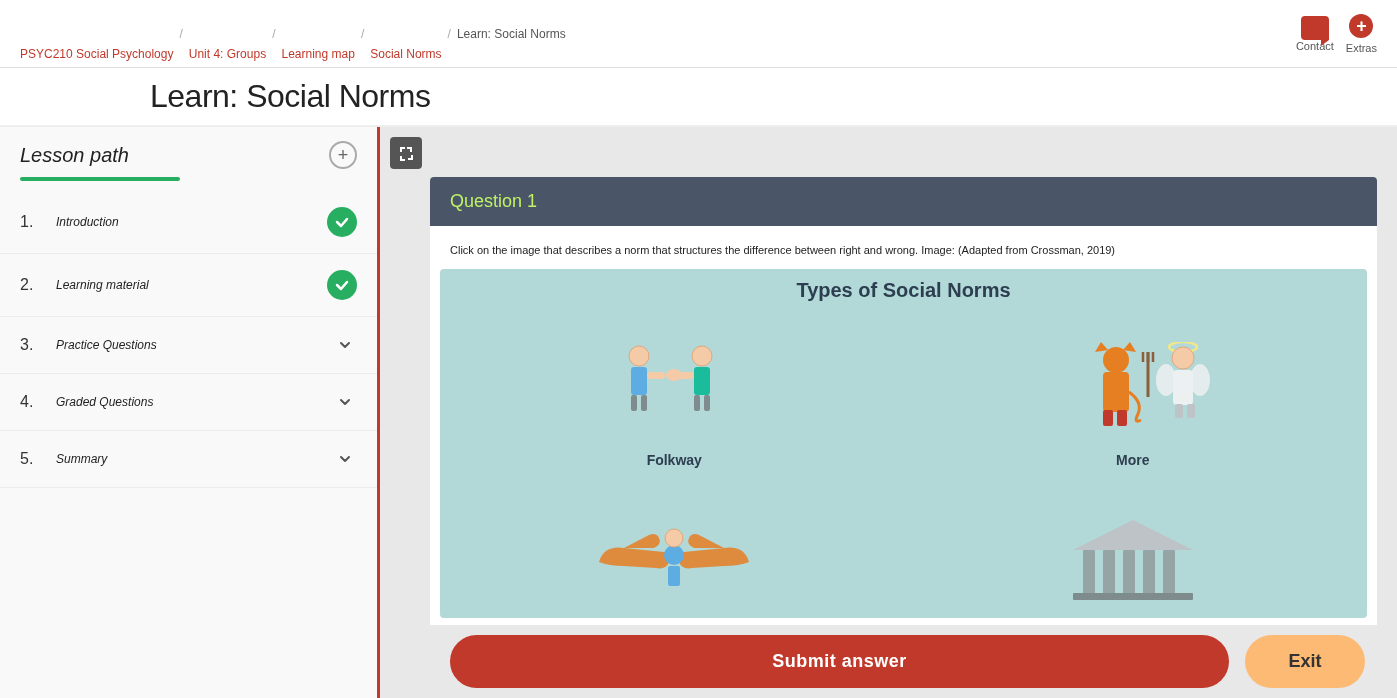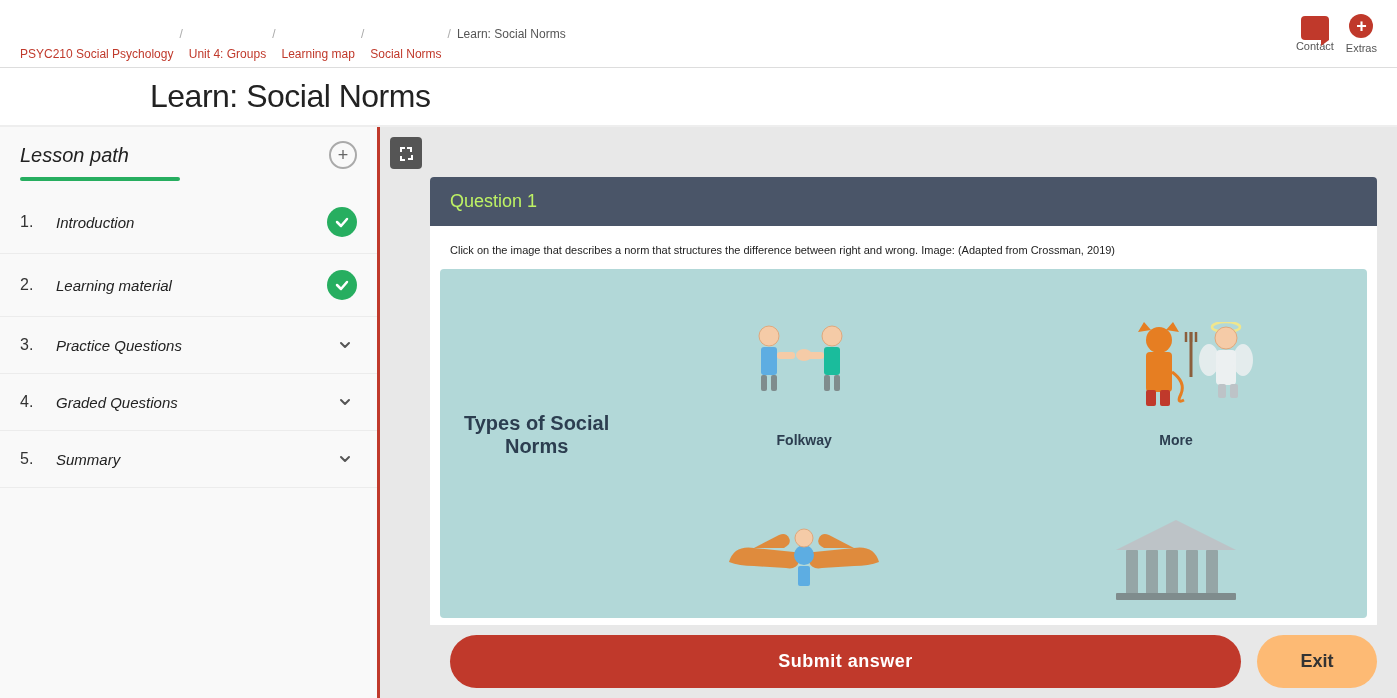--- a/index.html
+++ b/index.html
@@ -152,21 +152,21 @@
       background: #f9f9f9;
       border-bottom: 1px solid #ececec;
       gap: 12px;
     }
     .lesson-item-number {
       font-size: 16px;
       color: #333;
       min-width: 24px;
     }
     .lesson-item-label {
-      font-size: 15px;
+      font-size: 12px;
       color: #222;
       font-weight: 500;
       flex: 1;
     }
     .lesson-item-label.italic {
       font-style: italic;
     }
     .check-circle {
       width: 30px;
       height: 30px;
@@ -247,21 +247,21 @@
       margin: 0 10px 10px 10px;
       border-radius: 4px;
       overflow: hidden;
       position: relative;
       min-height: 280px;
     }
     .social-norms-graphic {
       width: 100%;
       height: 100%;
       display: flex;
-      flex-direction: row;
+      flex-direction: column;
       align-items: center;
       padding: 10px;
     }
     .social-norms-title {
       font-size: 20px;
       font-weight: 700;
       color: #2c3e50;
       text-align: center;
       margin-bottom: 16px;
     }
@@ -291,21 +291,21 @@
     
     .bottom-buttons {
       display: flex;
       align-items: center;
       padding: 10px 20px;
       gap: 16px;
       background: #e8e8e8;
       position: absolute;
       bottom: 0;
       left: 50px;
-      right: 0;
+      right: 12px;
     }
     .submit-btn {
       flex: 1;
       background: #c0392b;
       color: white;
       border: none;
       border-radius: 30px;
       padding: 16px;
       font-size: 18px;
       font-weight: 700;

